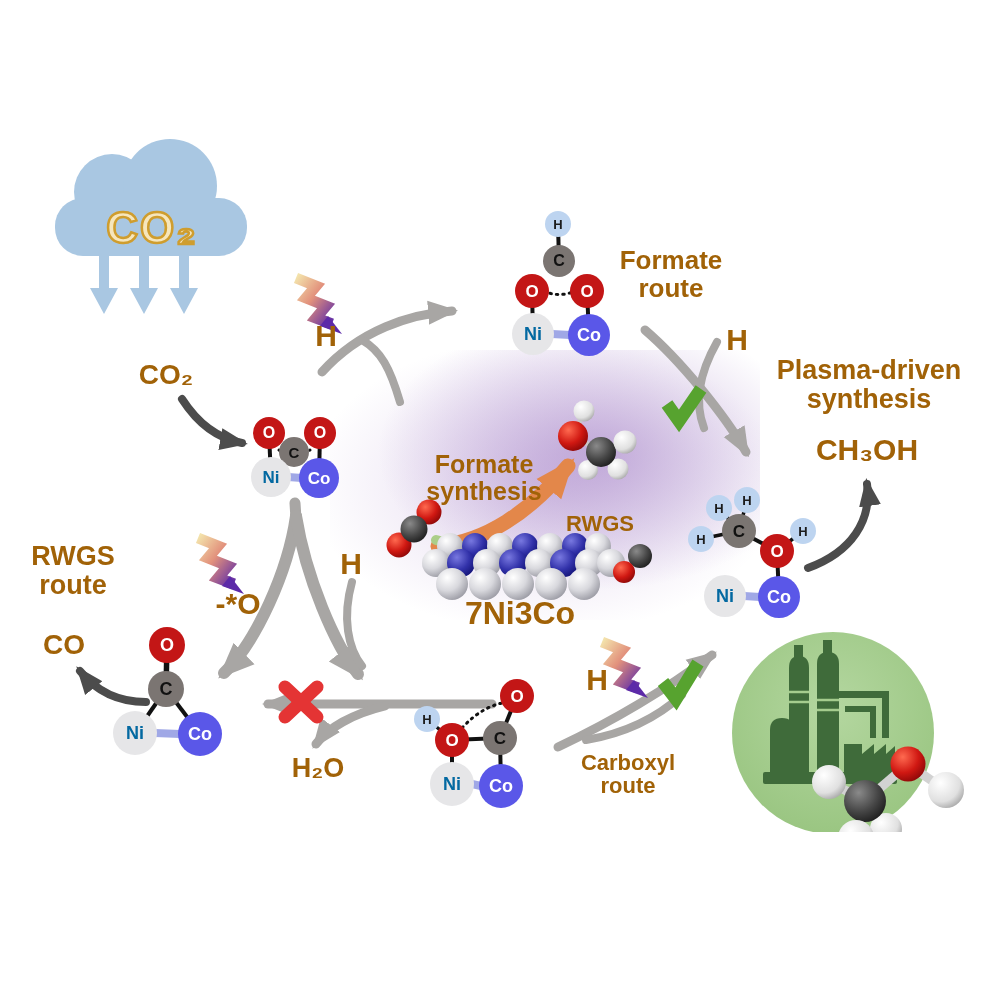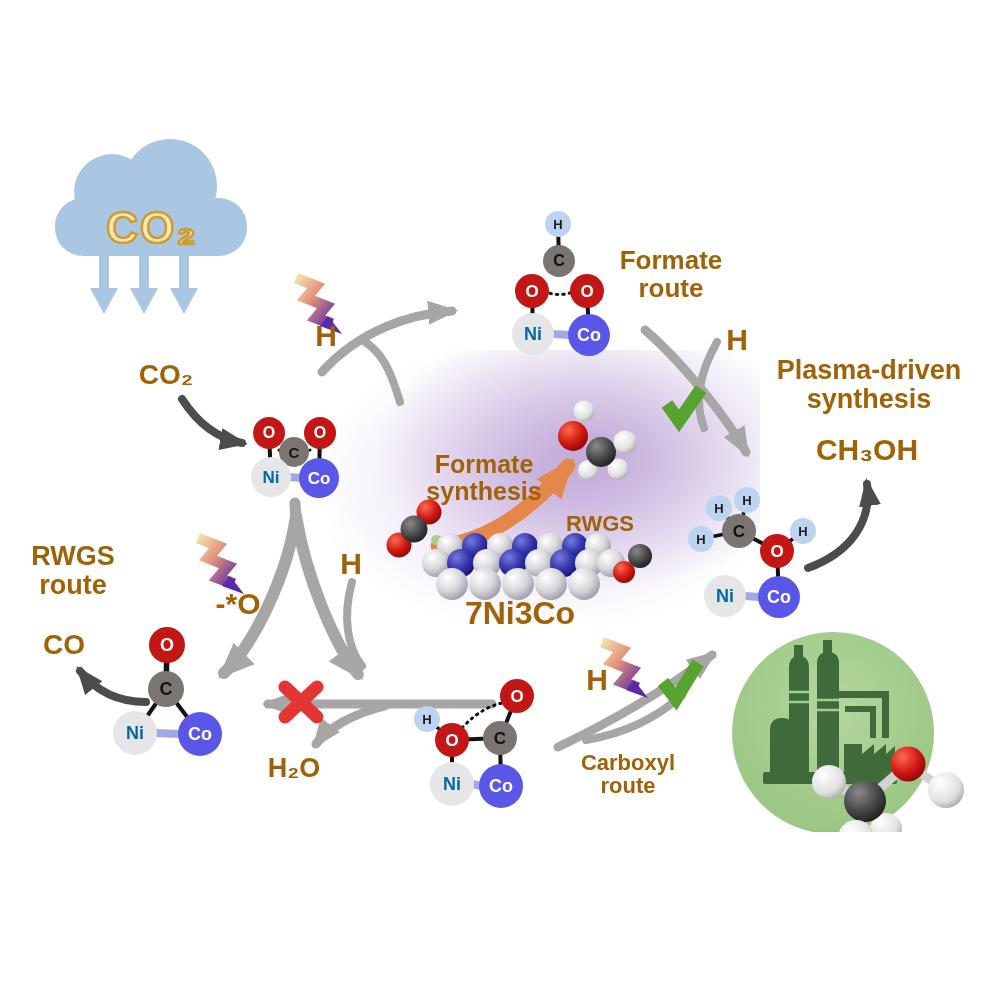--- a/index.html
+++ b/index.html
@@ -298,21 +298,21 @@
   <div class="lbl cloud-txt" style="left:152px;top:228px;font-size:44px">CO₂</div>
 
   <div class="lbl" style="left:166px;top:375px;font-size:28px">CO₂</div>
 
   <div class="lbl" style="left:326px;top:336px;font-size:30px">H</div>
   <div class="lbl" style="left:351px;top:564px;font-size:30px">H</div>
   <div class="lbl" style="left:737px;top:340px;font-size:30px">H</div>
   <div class="lbl" style="left:597px;top:680px;font-size:30px">H</div>
 
   <div class="lbl" style="left:238px;top:604px;font-size:30px">-*O</div>
-  <div class="lbl" style="left:294px;top:768px;font-size:27px">H₂O</div>
+  <div class="lbl" style="left:318px;top:768px;font-size:27px">H₂O</div>
   <div class="lbl" style="left:64px;top:645px;font-size:28px">CO</div>
   <div class="lbl" style="left:867px;top:450px;font-size:30px">CH₃OH</div>
   <div class="lbl" style="left:520px;top:614px;font-size:32px">7Ni3Co</div>
   <div class="lbl" style="left:600px;top:524px;font-size:22px">RWGS</div>
 
   <div class="lbl" style="left:671px;top:275px;font-size:26px">
     <div>Formate</div>
     <div>route</div>
   </div>
   <div class="lbl" style="left:73px;top:571px;font-size:27px">

